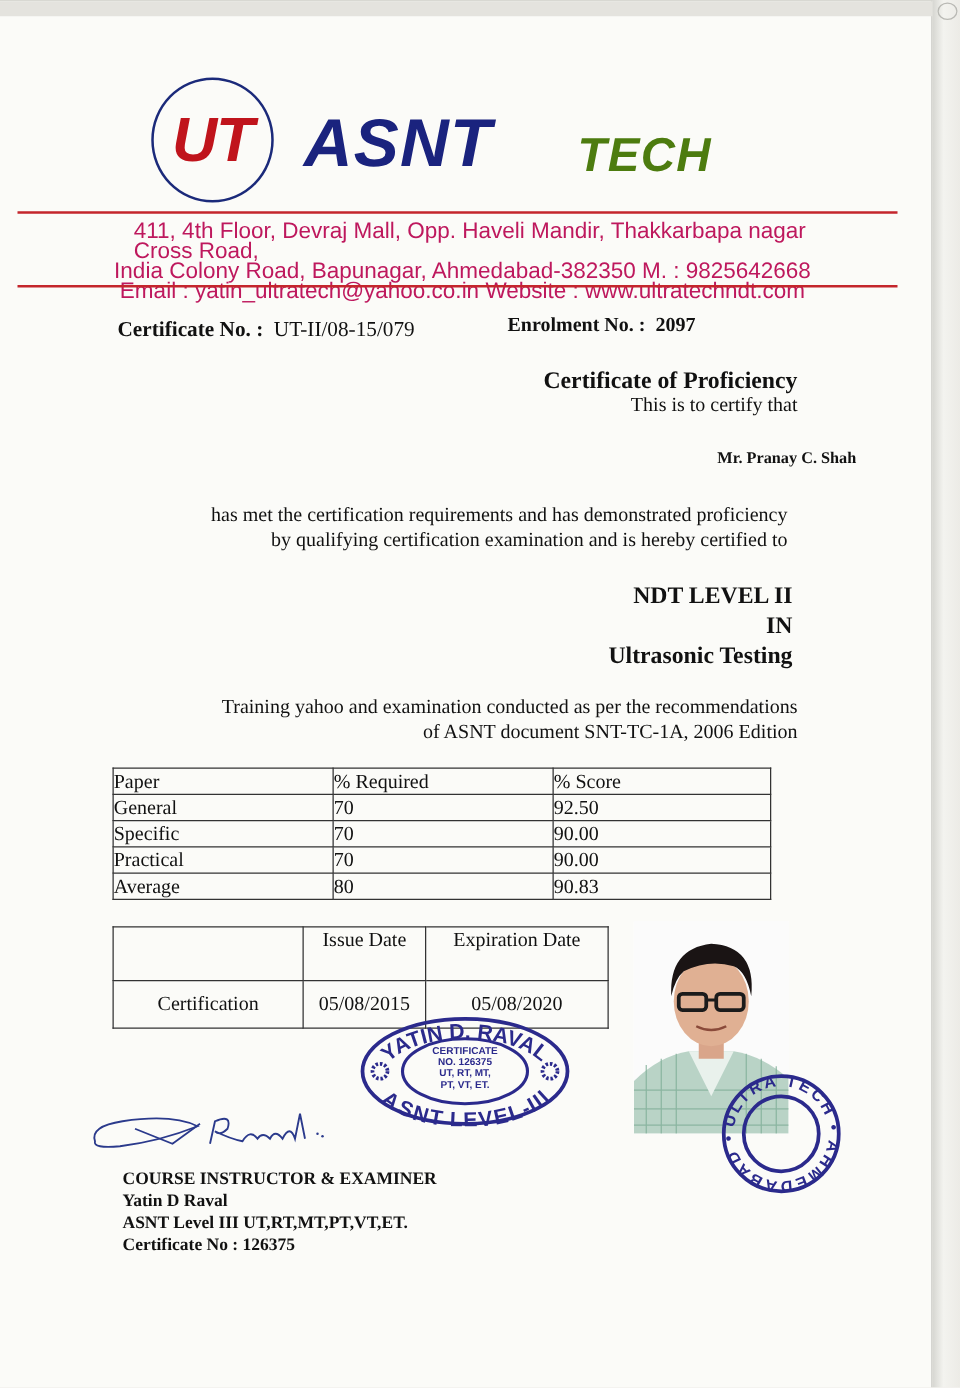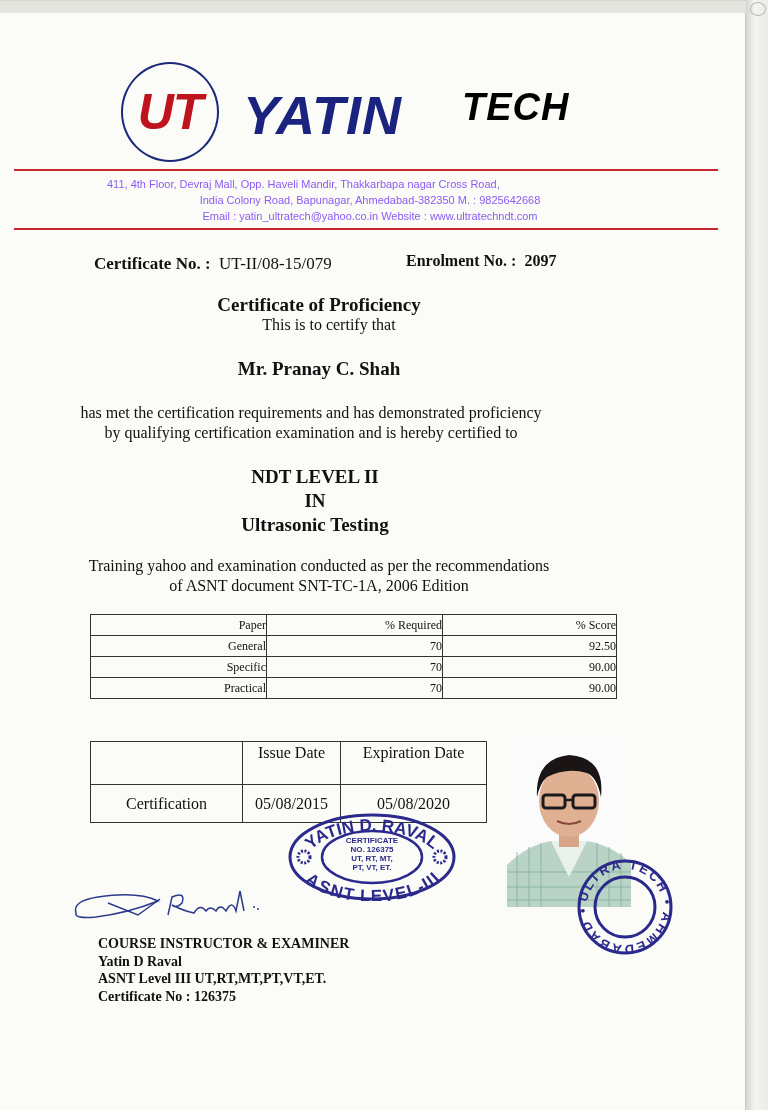--- a/index.html
+++ b/index.html
@@ -35,54 +35,54 @@
   .logo-ut {
     font-family: "Liberation Sans", sans-serif; font-weight: bold; font-style: italic;
     font-size: 50px; color: #c0141c; letter-spacing: -1px; text-align: right;
   }
   .logo-ultra {
     position: absolute; left: 243px; top: 84px;
     font-family: "Liberation Sans", sans-serif; font-weight: bold; font-style: italic;
     font-size: 54px; color: #1a237e; letter-spacing: 1px; line-height: 60px;
   }
   .logo-tech {
-    position: absolute; left: 462px; top: 84px;
+    position: absolute; left: 462px; top: 102px;
     font-family: "Liberation Sans", sans-serif; font-weight: bold; font-style: italic;
-    font-size: 38px; color: #000000; letter-spacing: 1px; line-height: 44px;
+    font-size: 38px; color: #4d7c0f; letter-spacing: 1px; line-height: 44px;
   }
   .rule { position: absolute; left: 14px; width: 704px; height: 2px; background: #c4262c; }
   .rule.r1 { top: 168px; }
   .rule.r2 { top: 227px; }
   .address {
     position: absolute; left: 90px; top: 175px; width: 560px;
     text-align: center; font-family: "Liberation Sans", sans-serif;
-    font-size: 11px; line-height: 16px; color: #8b5cf6;
+    font-size: 18px; line-height: 16px; color: #be185d;
   }
   .address div:first-child { text-align: left; padding-left: 17px; }
   
   .certno {
     position: absolute; left: 94px; top: 253px; font-size: 17px;
   }
   .certno b, .enrol b { font-weight: bold; }
   .enrol { position: absolute; left: 406px; top: 251px; font-size: 16px; }
-  .center { position: absolute; left: 0; width: 638px; text-align: center; }
+  .center { position: absolute; left: 0; width: 638px; text-align: right; }
   .title { top: 293px; font-size: 19px; font-weight: bold; }
   .subtitle { top: 315px; font-size: 16px; padding-left: 20px; }
-  .name { top: 357px; font-size: 19px; font-weight: bold; }
+  .name { top: 357px; font-size: 13px; font-weight: bold; margin-left: 47px; }
   .body1 { top: 402px; font-size: 16px; line-height: 20px; left: -8px; }
   .level { top: 464px; font-size: 19px; font-weight: bold; line-height: 24px; left: -4px; }
   .training { top: 555px; font-size: 16px; line-height: 20px; left: 0; }
   
   table { border-collapse: collapse; position: absolute; font-family: "Liberation Serif", serif; }
   .scores { left: 90px; top: 613px; width: 527px; }
   .scores td {
-    border: 1px solid #333; font-size: 12px; text-align: right; height: 21px; line-height: 19px; padding: 0;
+    border: 1px solid #333; font-size: 16px; text-align: left; height: 21px; line-height: 19px; padding: 0;
   }
   .scores td:nth-child(1) { width: 176px; }
-  .scores td:nth-child(2) { width: 176px; padding-left: 26px; }
+  .scores td:nth-child(2) { width: 176px; }
   .dates { left: 90px; top: 740px; width: 397px; }
   .dates td { border: 1px solid #333; font-size: 16px; text-align: center; padding: 0; }
   .dates tr:first-child td { height: 43px; vertical-align: top; padding-top: 2px; }
   .dates tr:last-child td { height: 38px; }
   .dates td:nth-child(1) { width: 152px; }
   .dates td:nth-child(2) { width: 98px; }
   
   .oval-stamp { position: absolute; left: 287px; top: 810px; width: 170px; height: 90px; }
   .round-stamp { position: absolute; left: 576px; top: 857px; width: 98px; height: 98px; }
   
@@ -98,21 +98,21 @@
 
 <div class="edge"></div>
 <div class="ring"></div>
 
 <div class="page" style="top:0;height:1110px;">
   <div style="position:absolute;left:0;top:0;width:746px;height:12px;background:#e4e3de;"></div>
 
   <div class="logo-circle">
     <span class="logo-ut">UT</span>
   </div>
-  <div class="logo-ultra">YATIN</div>
+  <div class="logo-ultra">ASNT</div>
   <div class="logo-tech">TECH</div>
 
   <div class="rule r1"></div>
   <div class="address">
     <div>411, 4th Floor, Devraj Mall, Opp. Haveli Mandir, Thakkarbapa nagar Cross Road,</div>
     <div>India Colony Road, Bapunagar, Ahmedabad-382350 M. : 9825642668</div>
     <div>Email : yatin_ultratech@yahoo.co.in  Website : www.ultratechndt.com</div>
   </div>
   <div class="rule r2"></div>
 
@@ -159,20 +159,25 @@
     </tr>
     <tr>
       <td>Specific</td>
       <td>70</td>
       <td>90.00</td>
     </tr>
     <tr>
       <td>Practical</td>
       <td>70</td>
       <td>90.00</td>
+    </tr>
+    <tr>
+      <td>Average</td>
+      <td>80</td>
+      <td>90.83</td>
     </tr>
   </tbody>
     </table>
 
   <table class="dates">
     <tbody>
         <tr>
       <td></td>
       <td>Issue Date</td>
       <td>Expiration Date</td>

